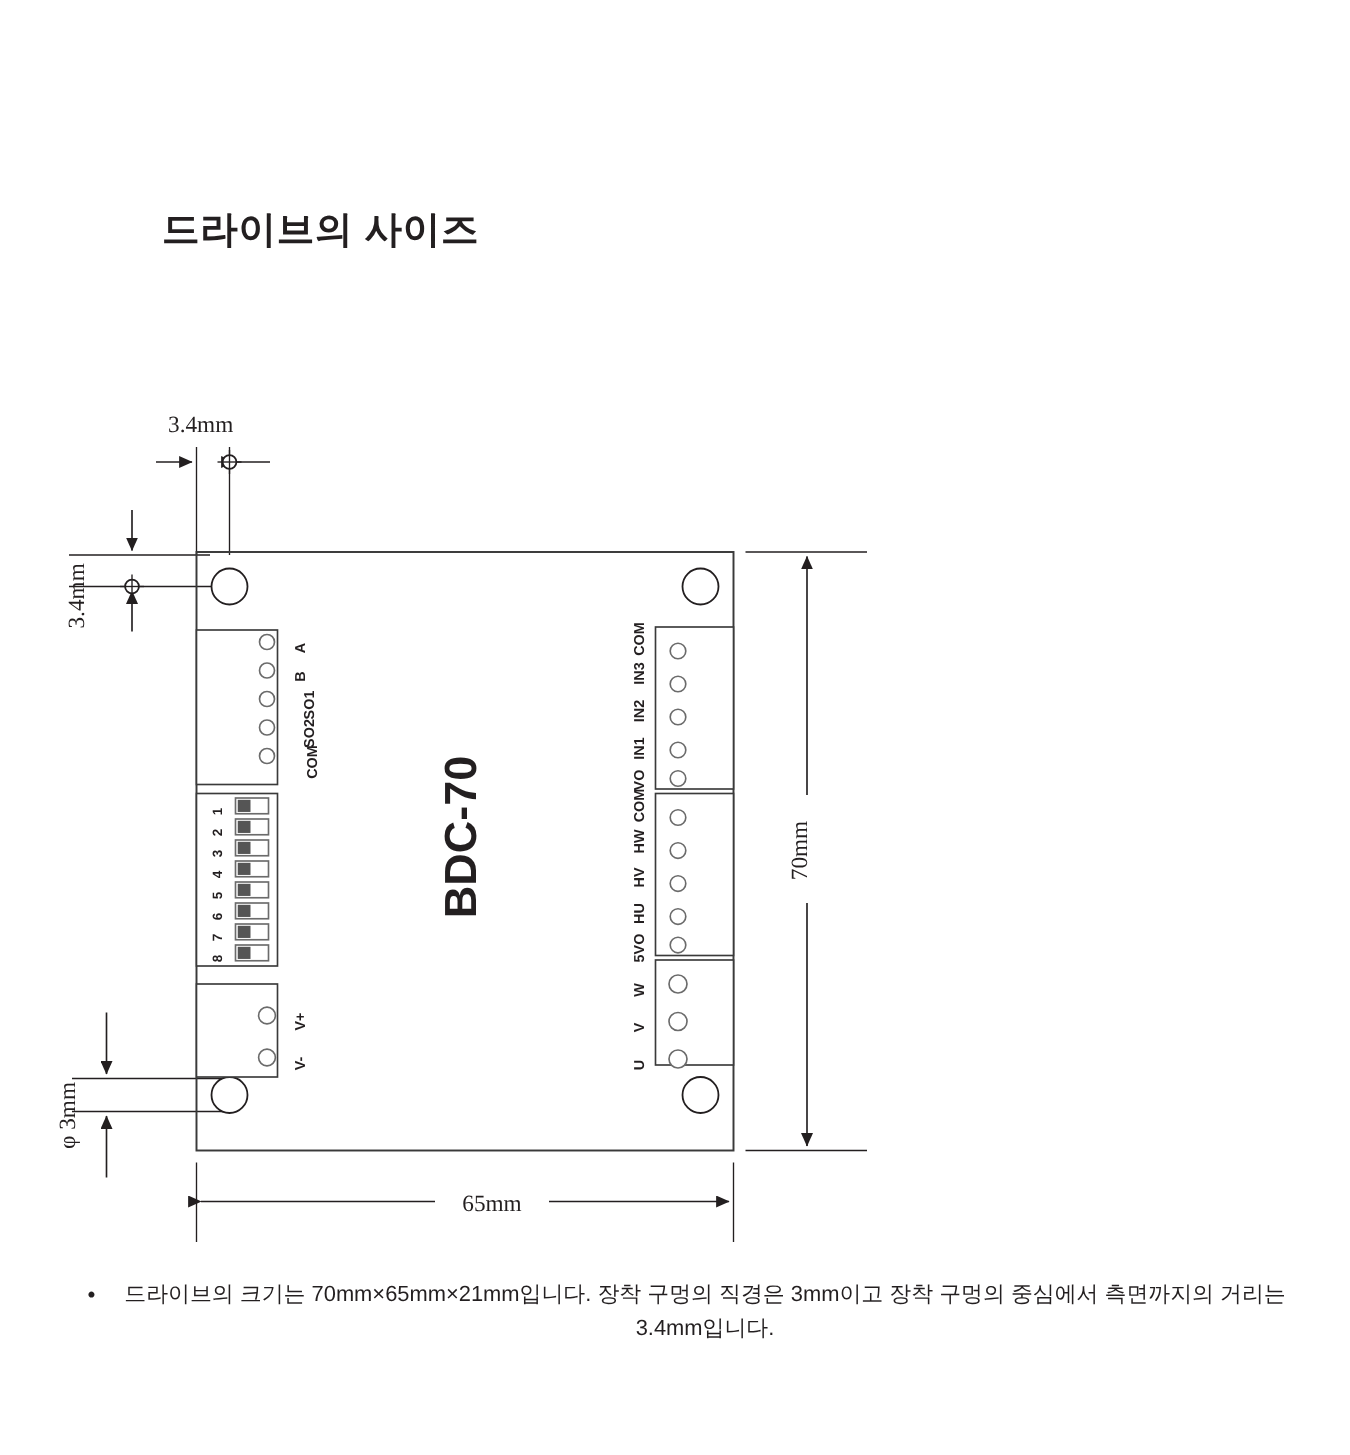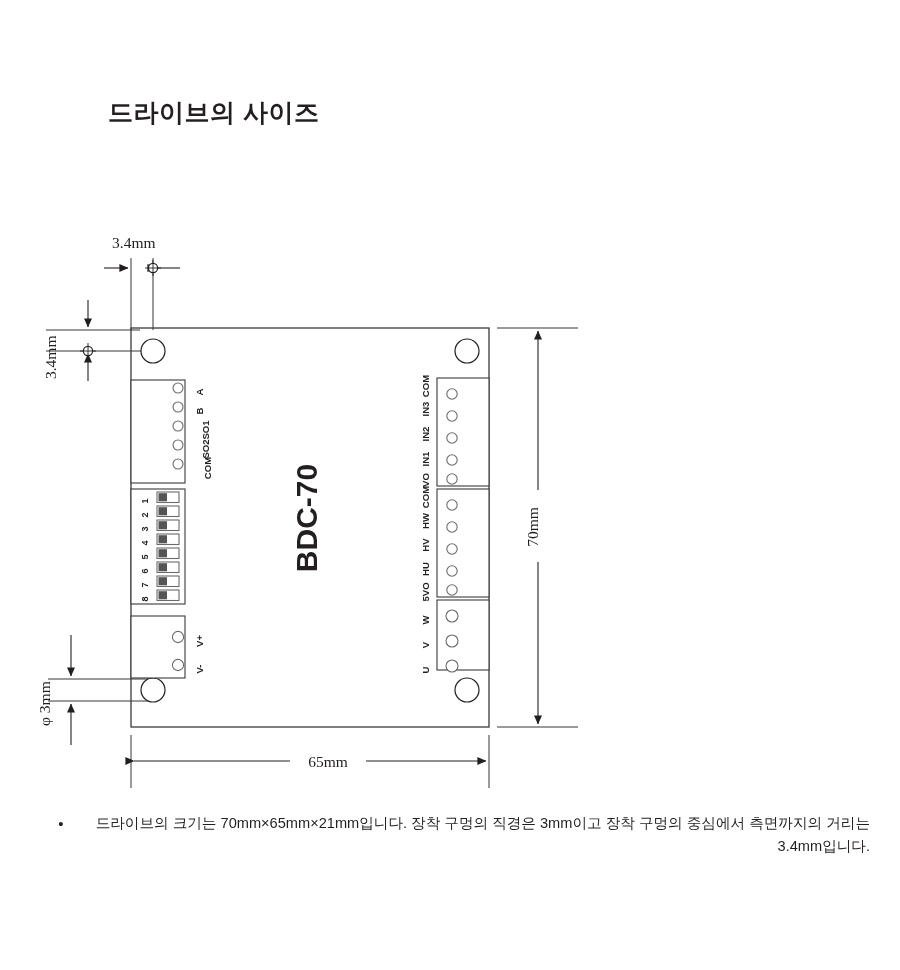--- a/index.html
+++ b/index.html
@@ -12,20 +12,21 @@
     height: 970px;
     font-family: "Liberation Sans", sans-serif;
     color: #231f20;
     position: relative;
     overflow: hidden;
   }
   #page {
     position: relative;
     width: 900px;
     height: 704px;
+    margin-top: 40px;
   }
   #page-title {
     position: absolute;
     left: 108px;
     top: 96px;
     font-family: "Liberation Sans", sans-serif;
     font-size: 25px;
     font-weight: bold;
     letter-spacing: 0.5px;
     color: #231f20;
@@ -51,21 +52,21 @@
   }
   .note-bullet {
     width: 18px;
     flex: 0 0 18px;
     text-align: center;
     font-size: 15px;
     line-height: 1.55;
   }
   .note-text {
     flex: 1 1 auto;
-    text-align: right;
+    text-align: center;
   }
   
   .dim-label {
     font-family: "Liberation Serif", serif;
     font-size: 15.5px;
     fill: #231f20;
   }
   .pin-label {
     font-family: "Liberation Sans", sans-serif;
     font-size: 9.6px;

